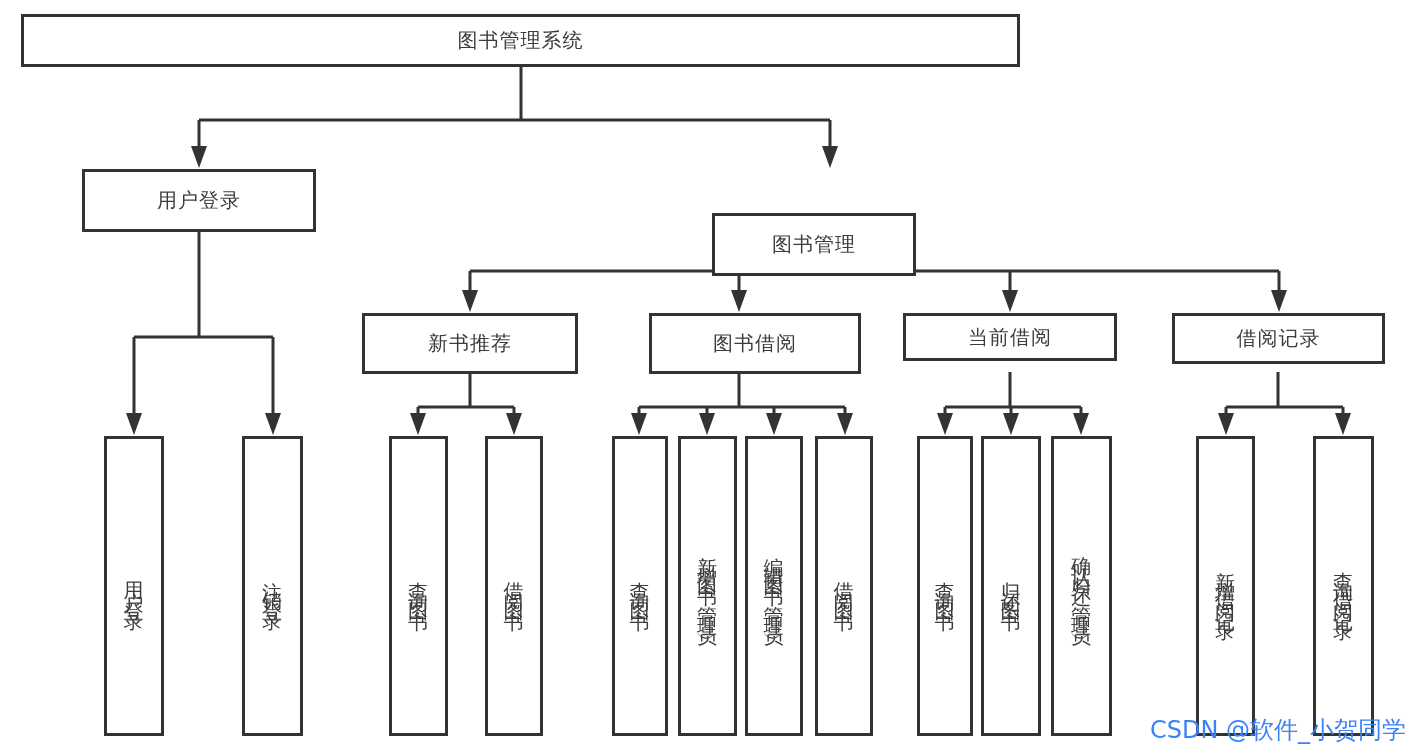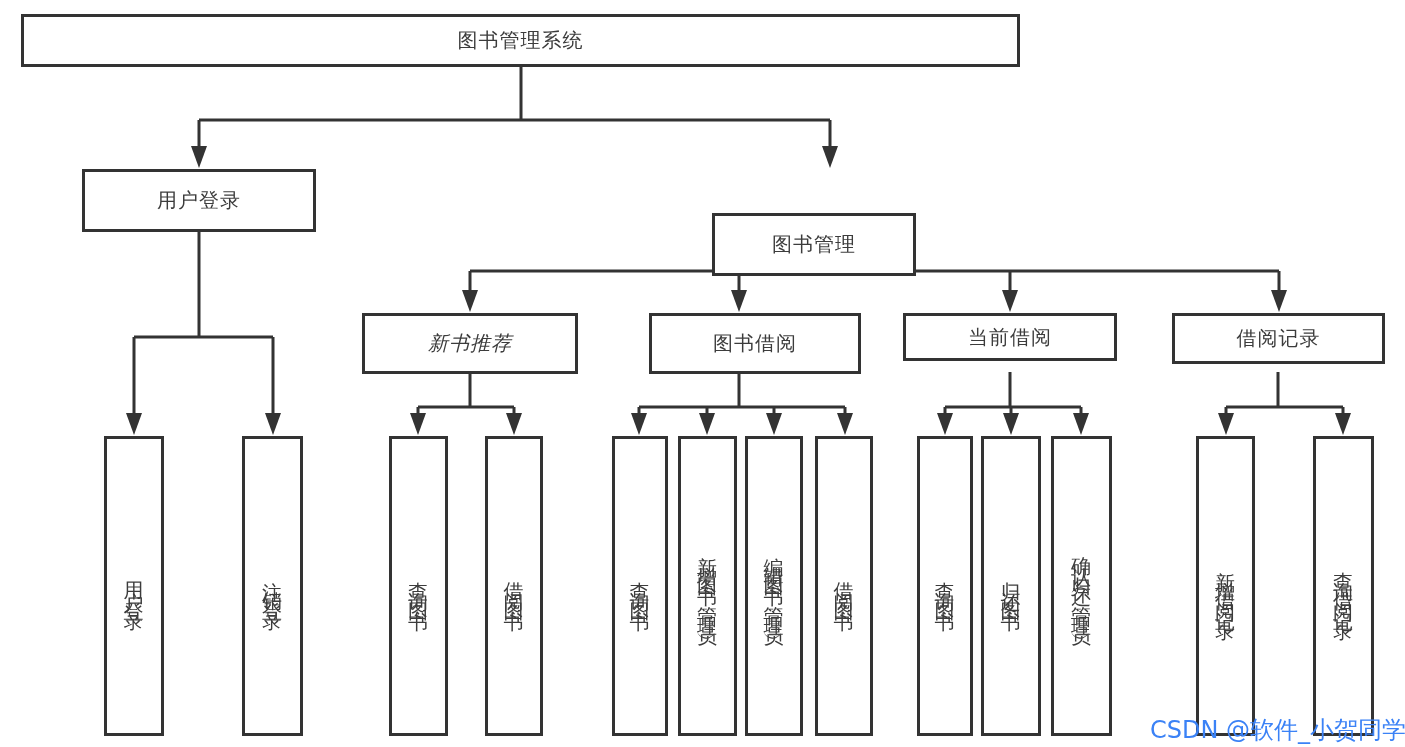--- a/index.html
+++ b/index.html
@@ -91,21 +91,21 @@
       <polygon points="1218,413 1234,413 1226,435"></polygon>
       <polygon points="1335,413 1351,413 1343,435"></polygon>
     </g>
   </svg>
 
   <div class="node hbox" style="left:21px; top:14px; width:999px; height:53px;">图书管理系统</div>
 
   <div class="node hbox" style="left:82px; top:169px; width:234px; height:63px;">用户登录</div>
   <div class="node hbox" style="left:712px; top:177px; width:204px; height:63px;margin-top:36px;">图书管理</div>
 
-  <div class="node hbox" style="left:362px; top:313px; width:216px; height:61px;font-style:italic;">新书推荐</div>
+  <div class="node hbox" style="left:362px; top:313px; width:216px; height:61px;">新书推荐</div>
   <div class="node hbox" style="left:633px; top:313px; width:212px; height:61px;margin-left:16px;">图书借阅</div>
   <div class="node hbox" style="left:903px; top:313px; width:214px; height:48px;">当前借阅</div>
   <div class="node hbox" style="left:1172px; top:313px; width:213px; height:51px;">借阅记录</div>
 
   <div class="node vbox" style="left:104px; top:436px; width:60px; height:300px;">用户登录</div>
   <div class="node vbox" style="left:242px; top:436px; width:61px; height:300px;">注销登录</div>
 
   <div class="node vbox" style="left:389px; top:436px; width:59px; height:300px;">查询图书</div>
   <div class="node vbox" style="left:485px; top:436px; width:58px; height:300px;">借阅图书</div>
 

